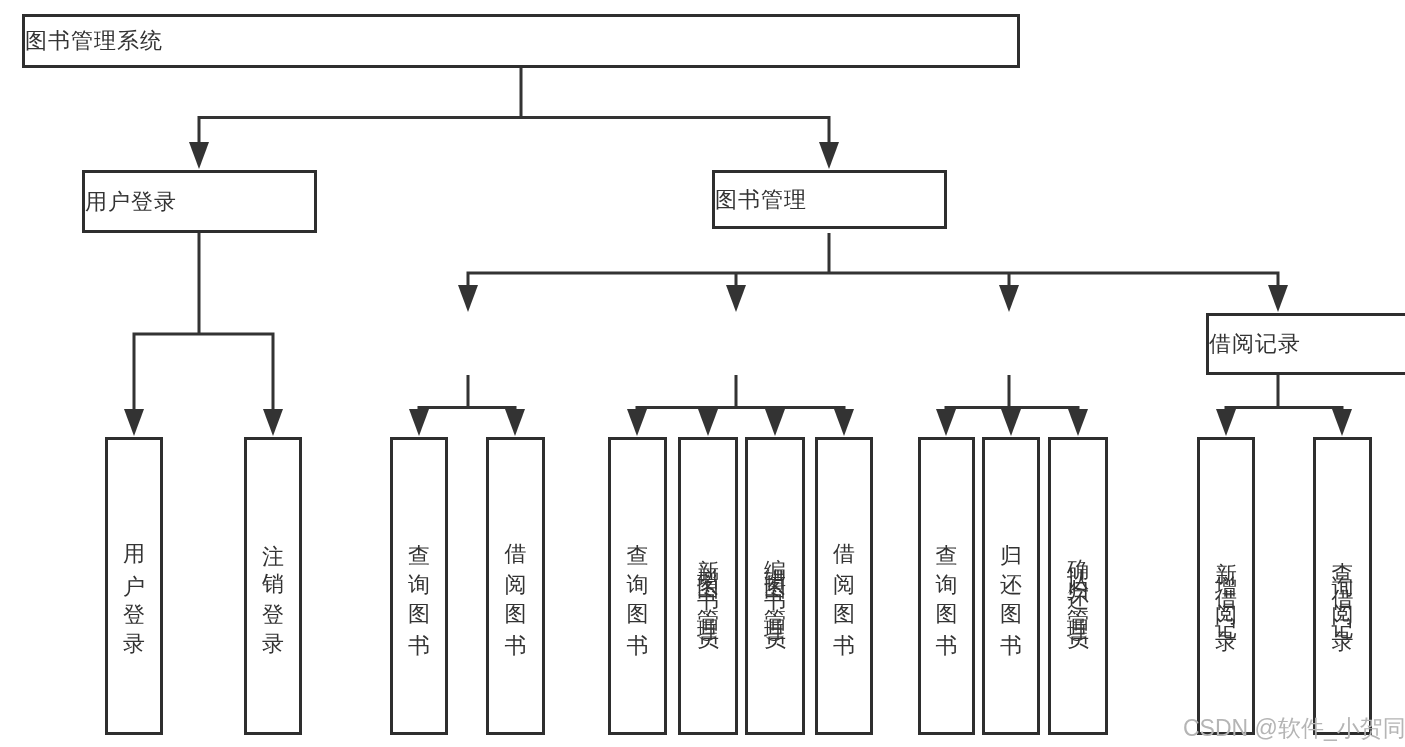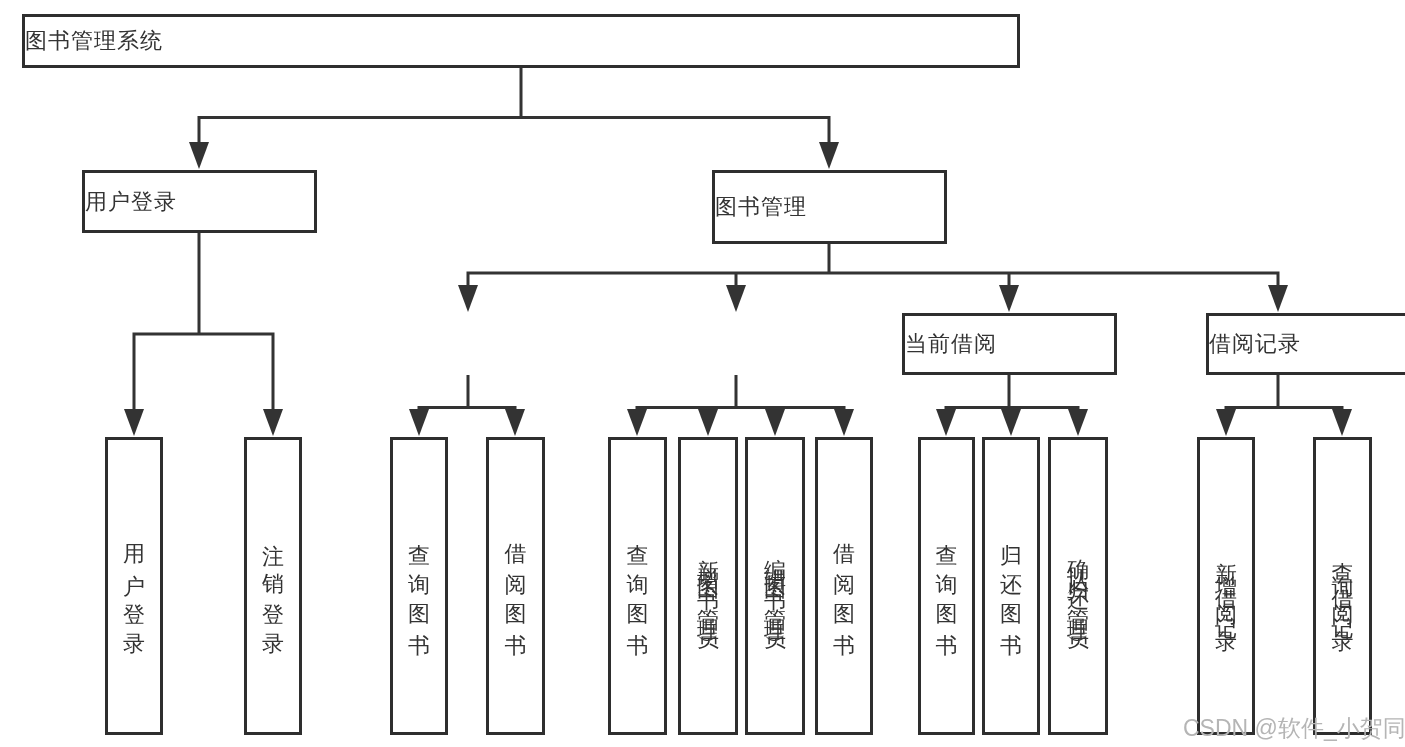--- a/index.html
+++ b/index.html
@@ -99,27 +99,24 @@
     <polygon points="1332,409 1352,409 1342,436"></polygon>
   </svg>
 
   <div class="hbox" style="left:22px;top:14px;width:998px;height:54px">
     <span>图书管理系统</span>
   </div>
 
   <div class="hbox" style="left:82px;top:170px;width:235px;height:63px">
     <span>用户登录</span>
   </div>
-  <div class="hbox" style="left:712px;top:170px;width:235px;height:74px">
+  <div class="hbox" style="left:712px;top:170px;width:235px;height:59px">
     <span>图书管理</span>
   </div>
 
-  <div class="hbox" style="left:902px;top:313px;width:215px;height:62px">
-    <span>当前借阅</span>
-  </div>
   <div class="hbox" style="left:1206px;top:313px;width:217px;height:62px">
     <span>借阅记录</span>
   </div>
 
   <div class="vbox" style="left:105px;width:58px">
     <span class="vt vt-short">用户登录</span>
   </div>
   <div class="vbox" style="left:244px;width:58px">
     <span class="vt vt-short">注销登录</span>
   </div>

